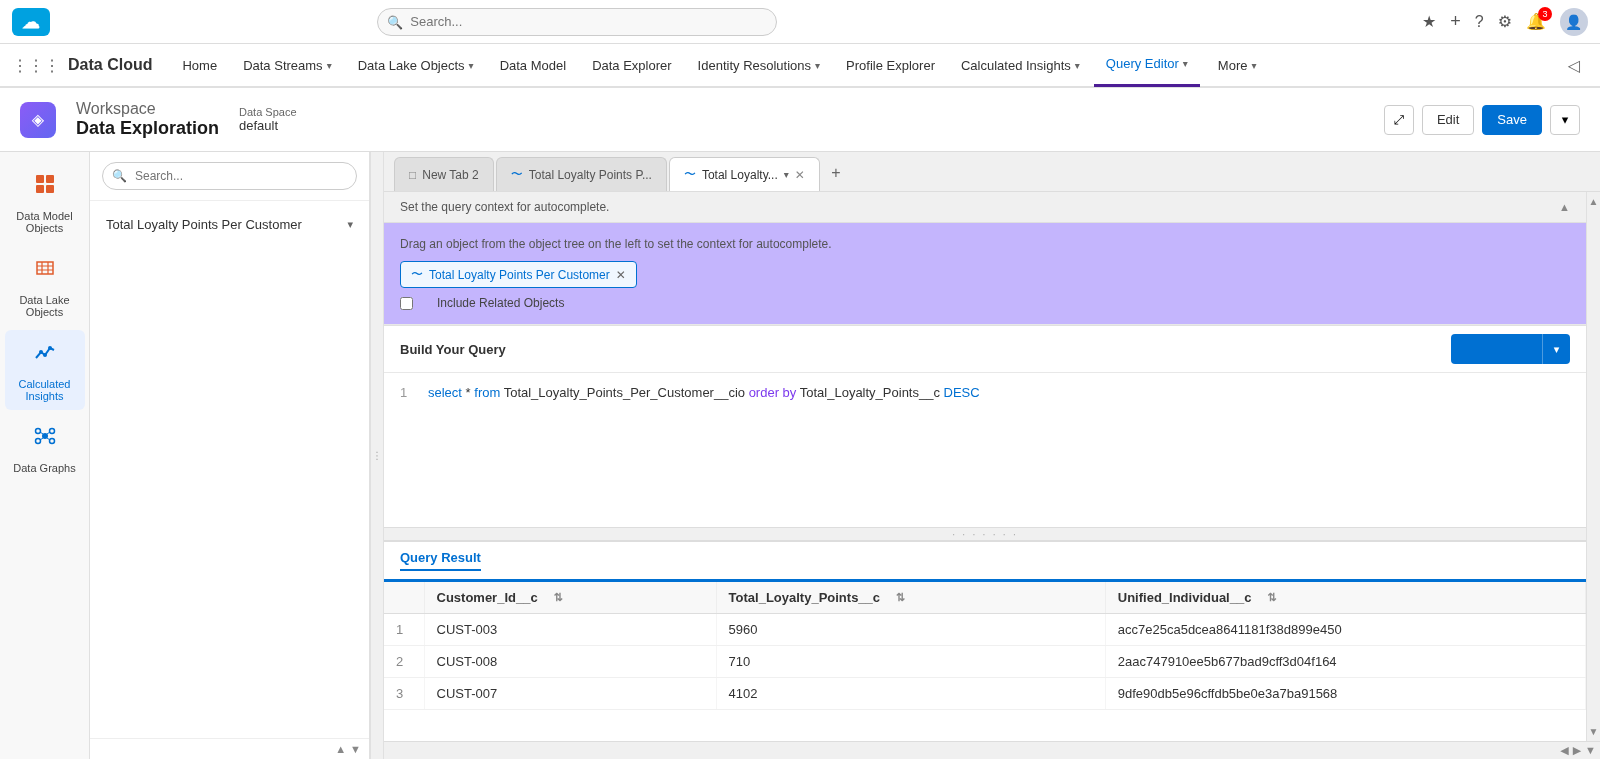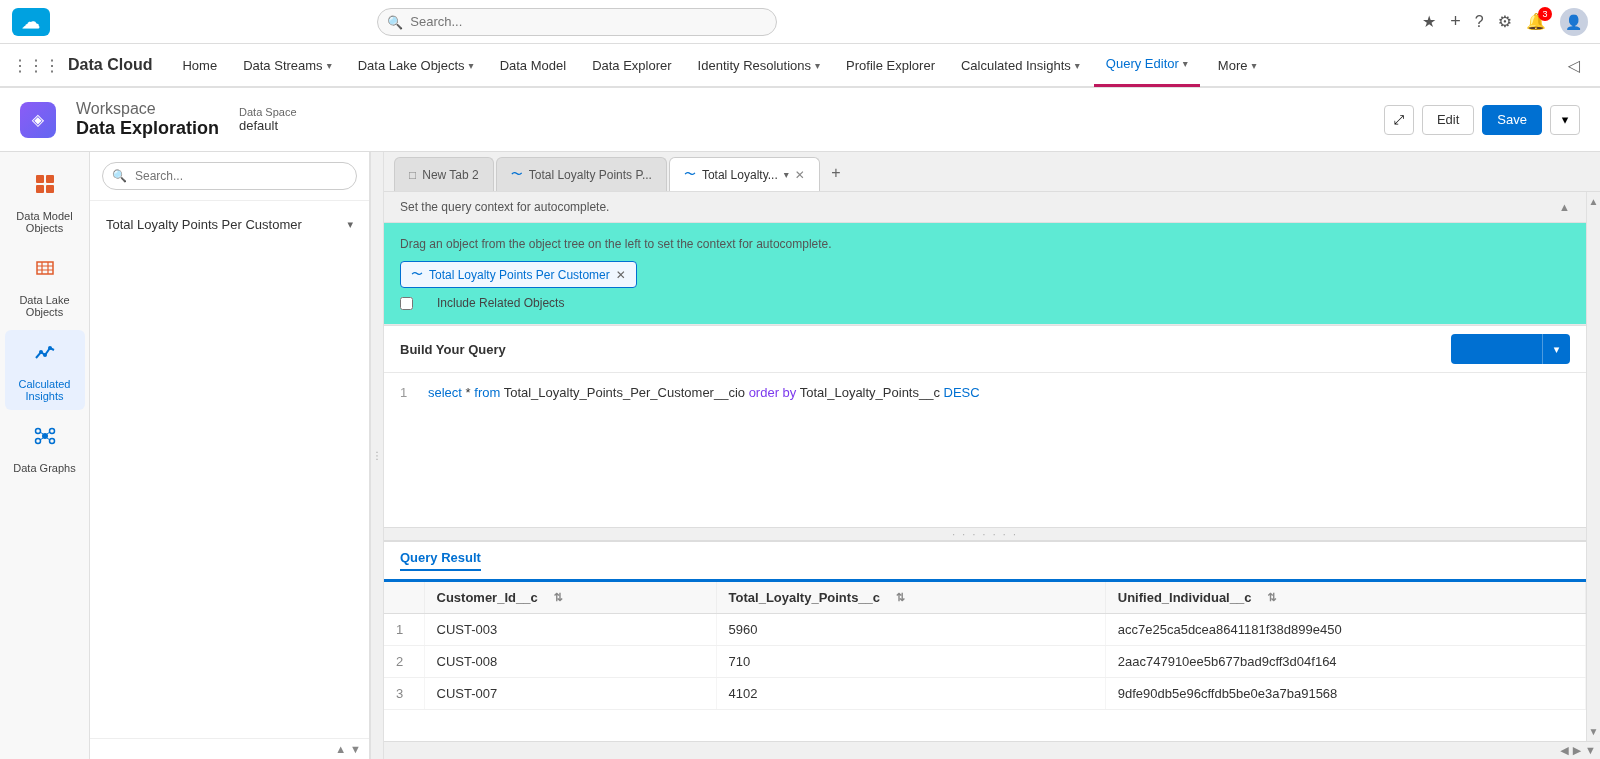--- a/index.html
+++ b/index.html
@@ -73,21 +73,21 @@
     .nav-app-name { font-size: 16px; font-weight: 600; color: #333; }
     .nav-item {
       display: flex; align-items: center; gap: 4px;
       padding: 0 12px; height: 44px;
       font-size: 13px; color: #333; cursor: pointer;
       white-space: nowrap;
       position: relative;
     }
     .nav-item.active {
       color: #0070d2;
-      border-bottom: 3px solid #be185d;
+      border-bottom: 3px solid #4c1d95;
     }
     .nav-item .chevron { font-size: 10px; color: #666; }
     .nav-more { margin-left: 4px; }
 
     
     .workspace-header {
       height: 64px;
       background: #fff;
       display: flex;
       align-items: center;
@@ -249,21 +249,21 @@
       border-radius: 50%; background: transparent;
       border: none; cursor: pointer; font-size: 16px; color: #666;
       margin-bottom: 4px;
     }
 
     
     .query-area {
       flex: 1;
       display: flex;
       flex-direction: column;
-      background: #5eead4;
+      background: #c4b5fd;
       margin: 0;
       overflow: hidden;
       justify-content: center;
     }
     .autocomplete-banner {
       background: #f0f0f0;
       padding: 8px 16px;
       font-size: 12px; color: #555;
       border-bottom: 1px solid #e0e0e0;
       display: flex; align-items: center; justify-content: space-between;

